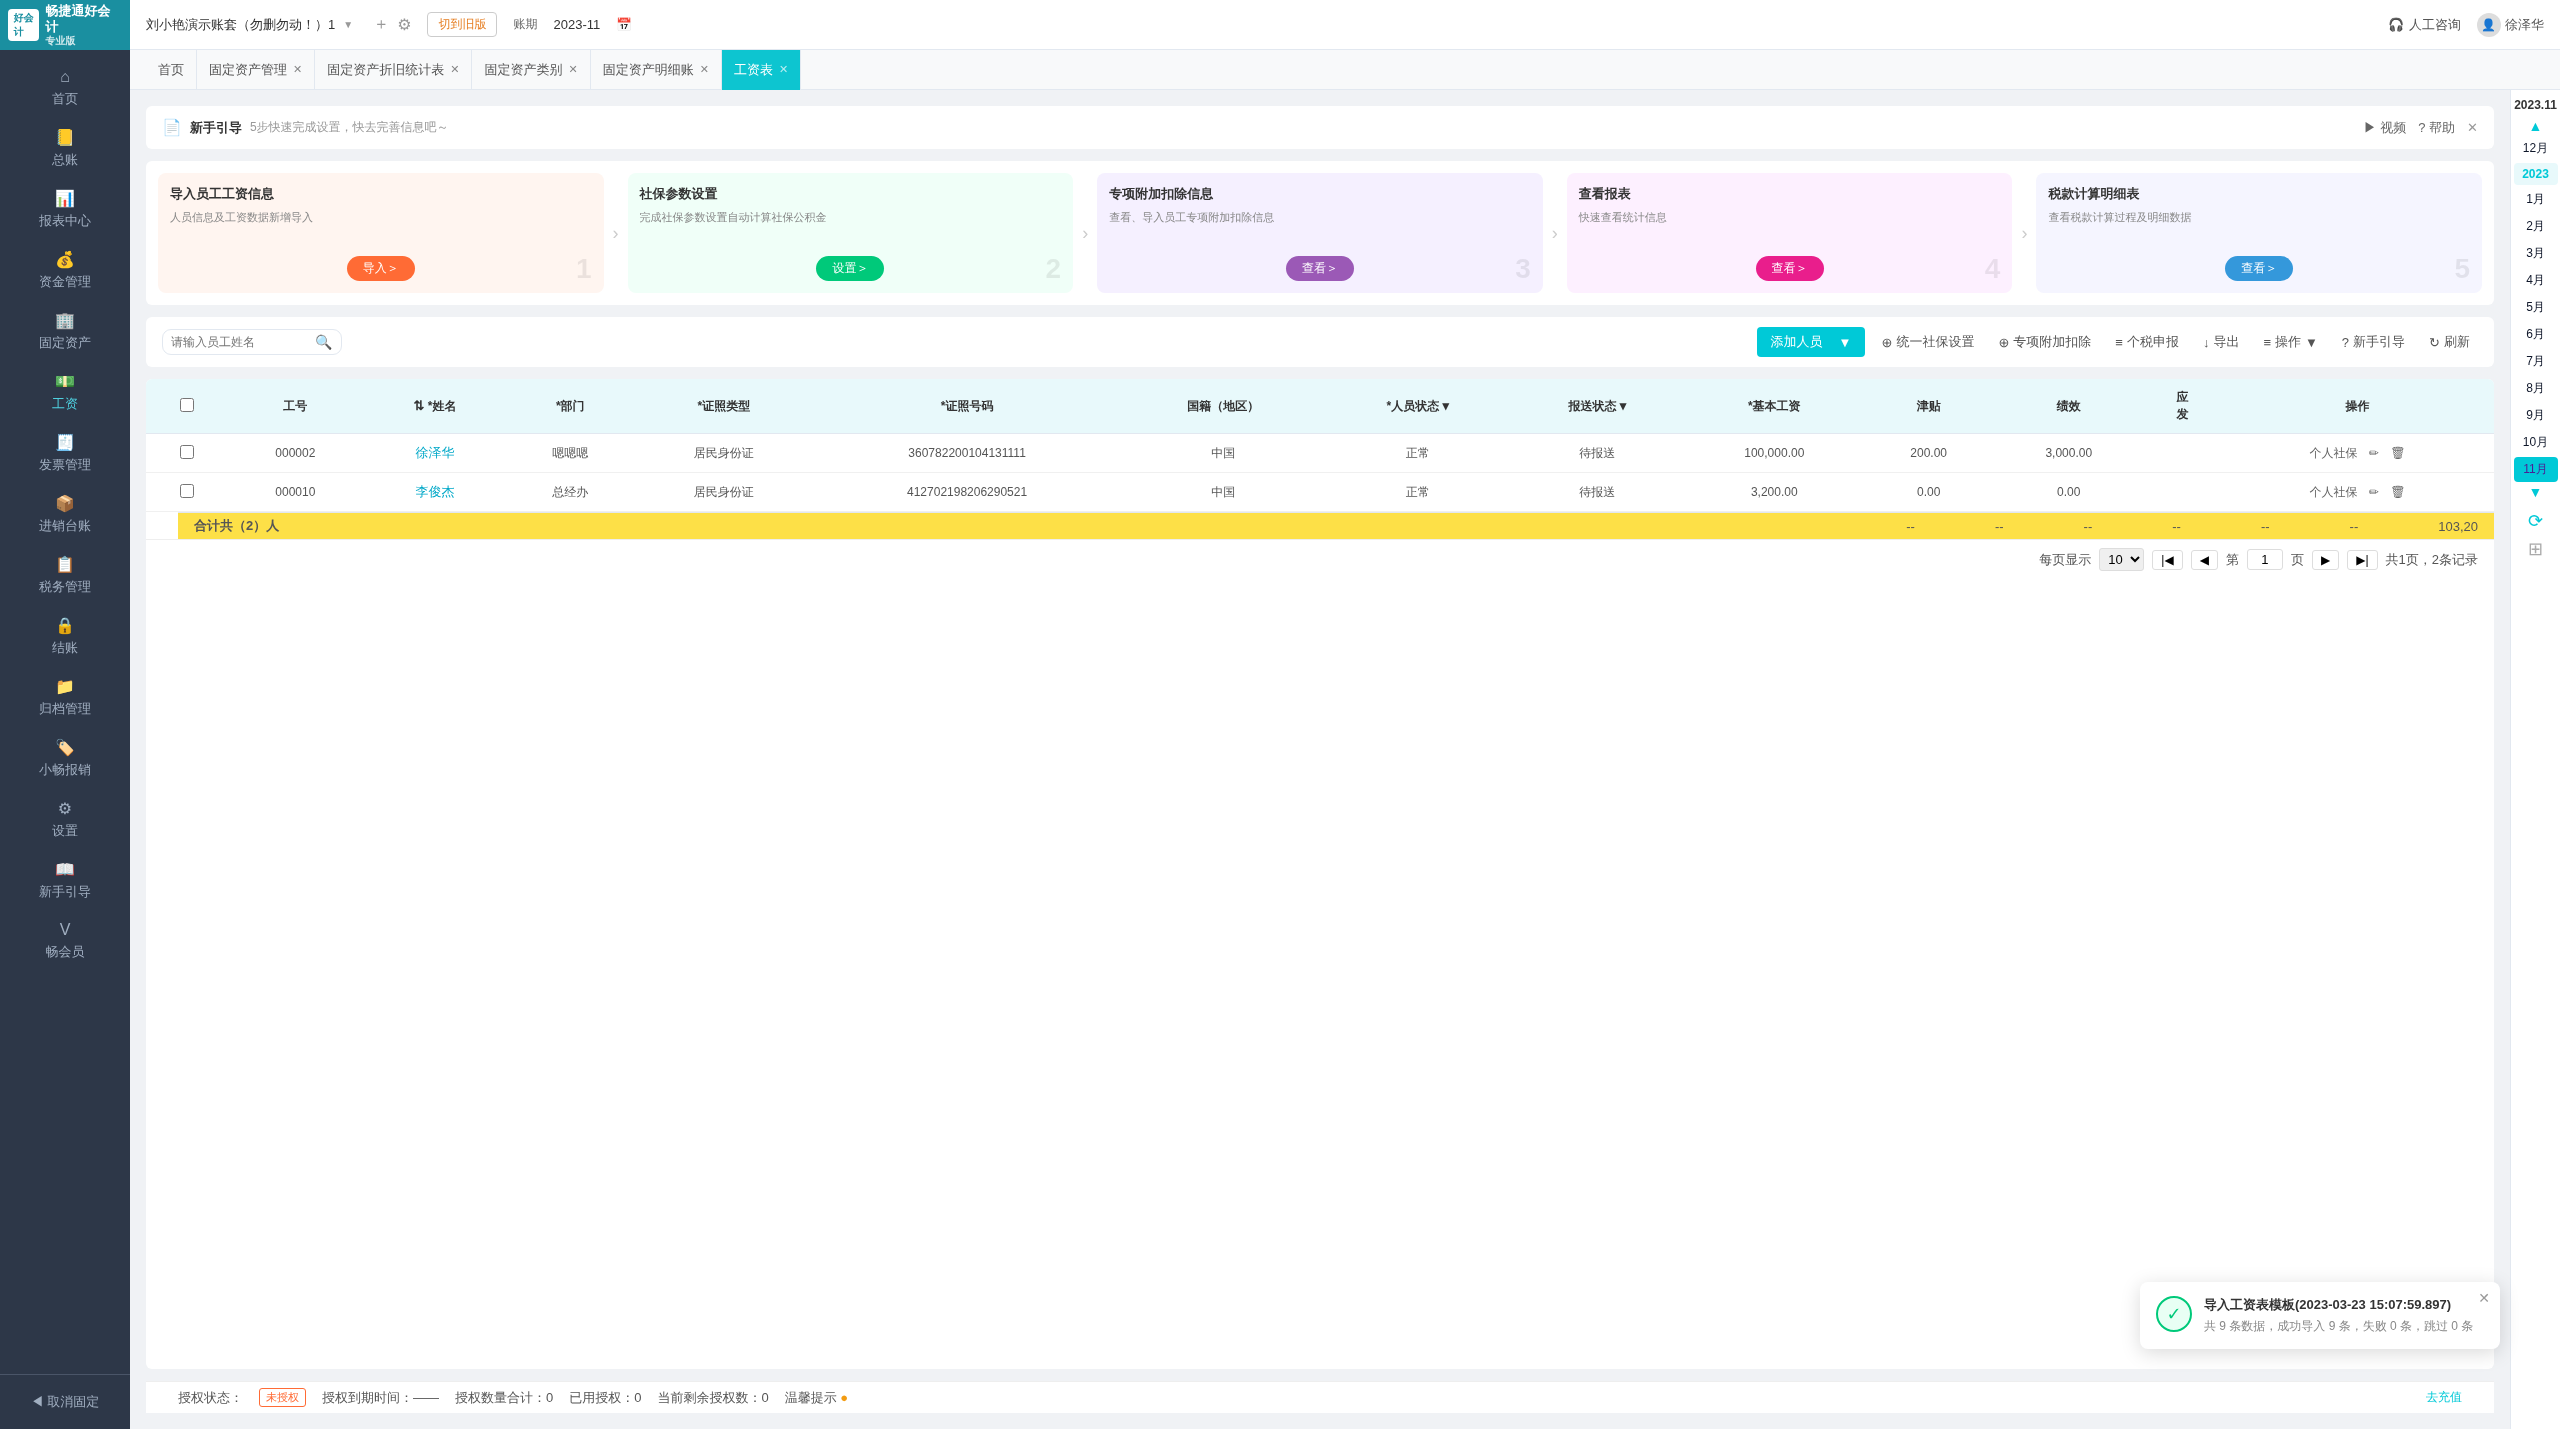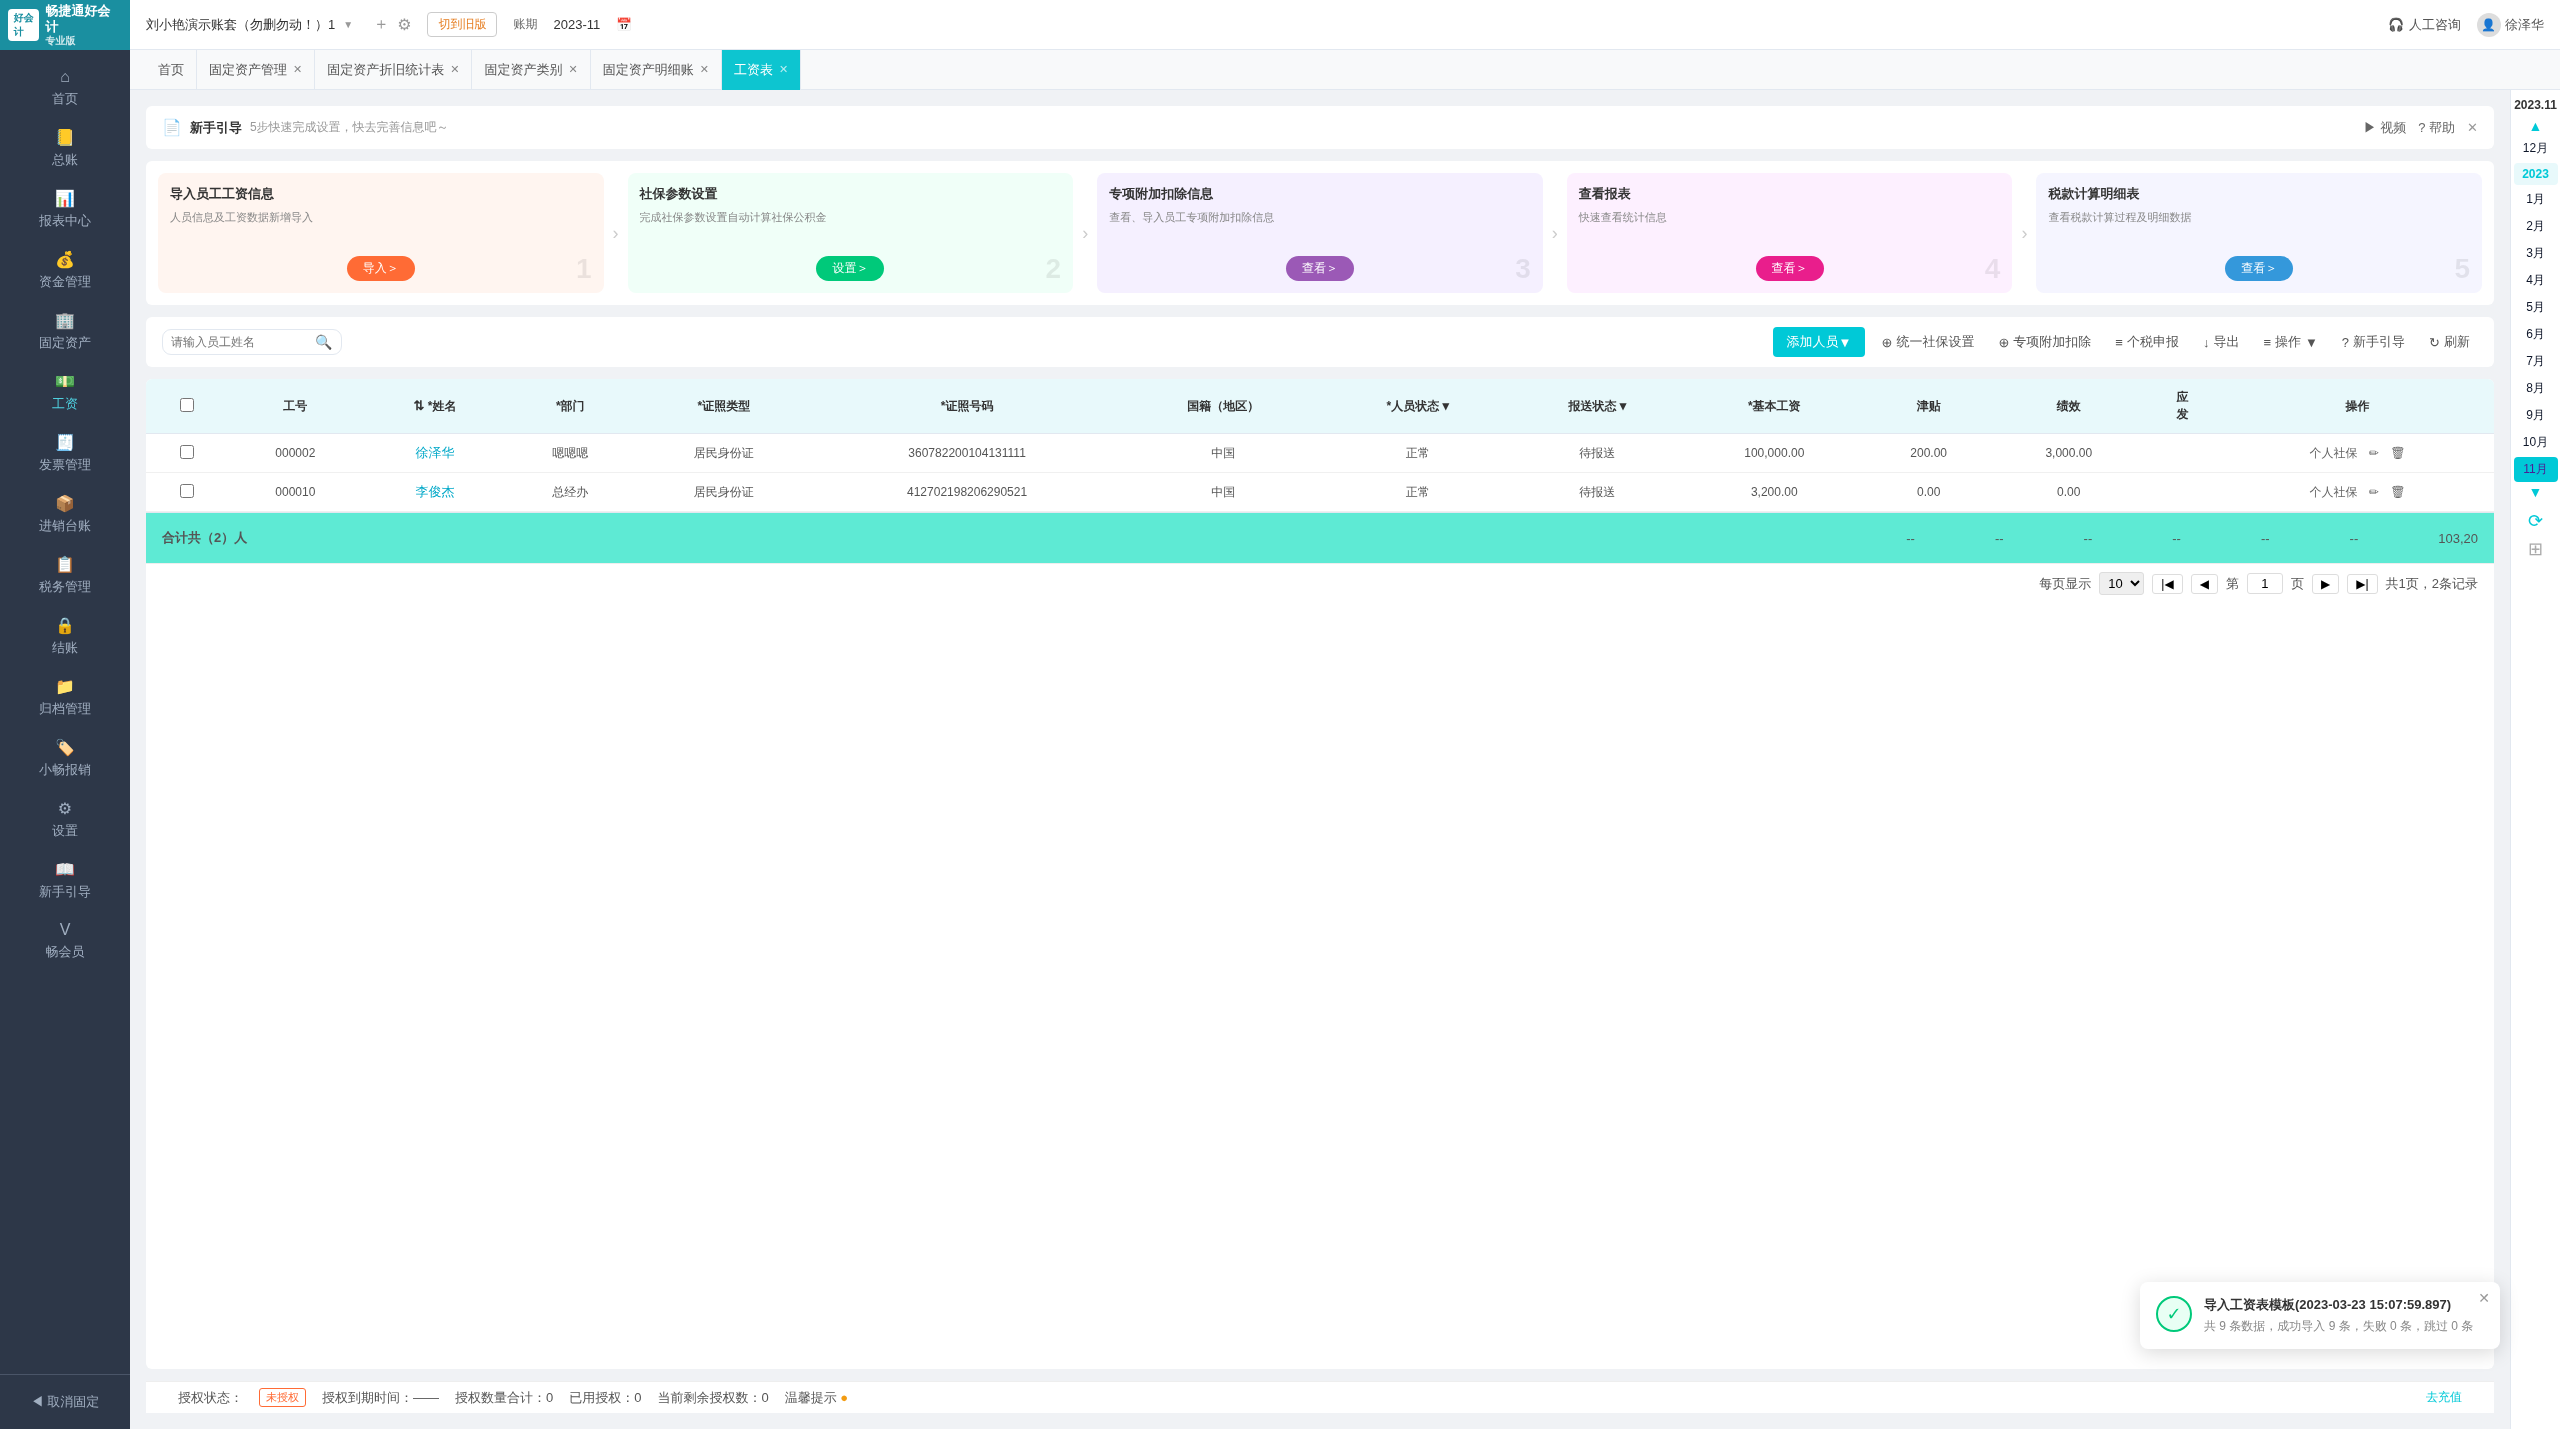--- a/index.html
+++ b/index.html
@@ -217,21 +217,21 @@
     .add-btn {
       background: #00c9d7;
       color: white;
       border: none;
       border-radius: 4px;
       padding: 6px 14px;
       cursor: pointer;
       font-size: 13px;
       display: flex;
       align-items: center;
-      gap: 0;
+      gap: 16px;
     }
     .toolbar-action {
       display: flex;
       align-items: center;
       gap: 4px;
       font-size: 12px;
       color: #555;
       cursor: pointer;
       padding: 4px 8px;
     }
@@ -261,27 +261,28 @@
       color: #555;
       border-bottom: 1px solid #f0f0f0;
       white-space: nowrap;
     }
     .link-text { color: #00a8c8; cursor: pointer; }
     .checkbox { width: 14px; height: 14px; cursor: pointer; }
     .op-btn { font-size: 12px; color: #666; cursor: pointer; margin: 0 4px; }
 
     
     .table-footer {
-      background: #5eead4;
+      background: #fde047;
       border-top: 1px solid #e2e8f0;
-      padding: 16px 16px;
+      padding: 4px 16px;
       display: flex;
       align-items: center;
       font-size: 12px;
       color: #555;
+      margin-left: 32px;
     }
     .footer-total { font-weight: bold; }
     .footer-values { display: flex; gap: 80px; margin-left: auto; }
 
     
     .pagination-bar {
       background: white;
       padding: 8px 16px;
       display: flex;
       align-items: center;

